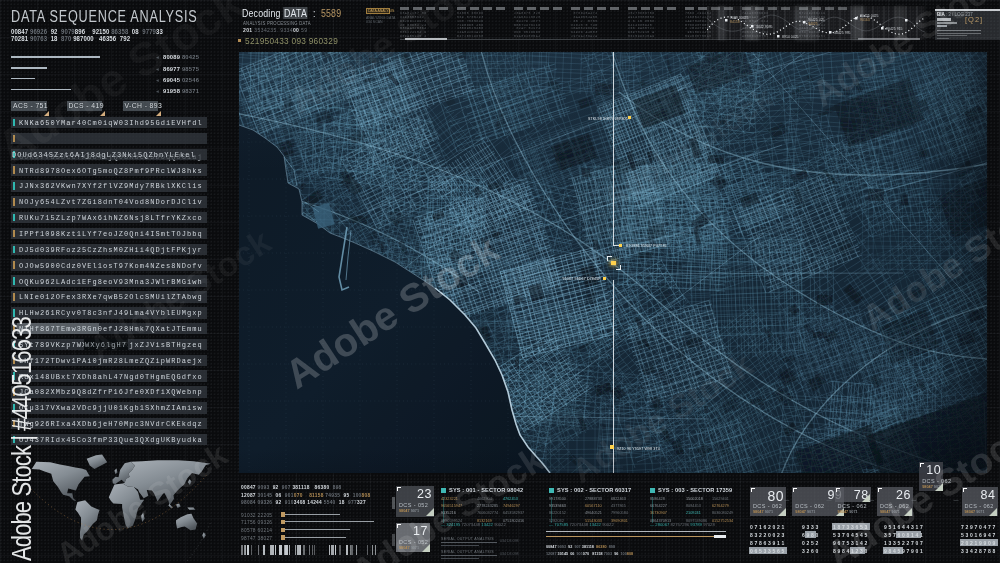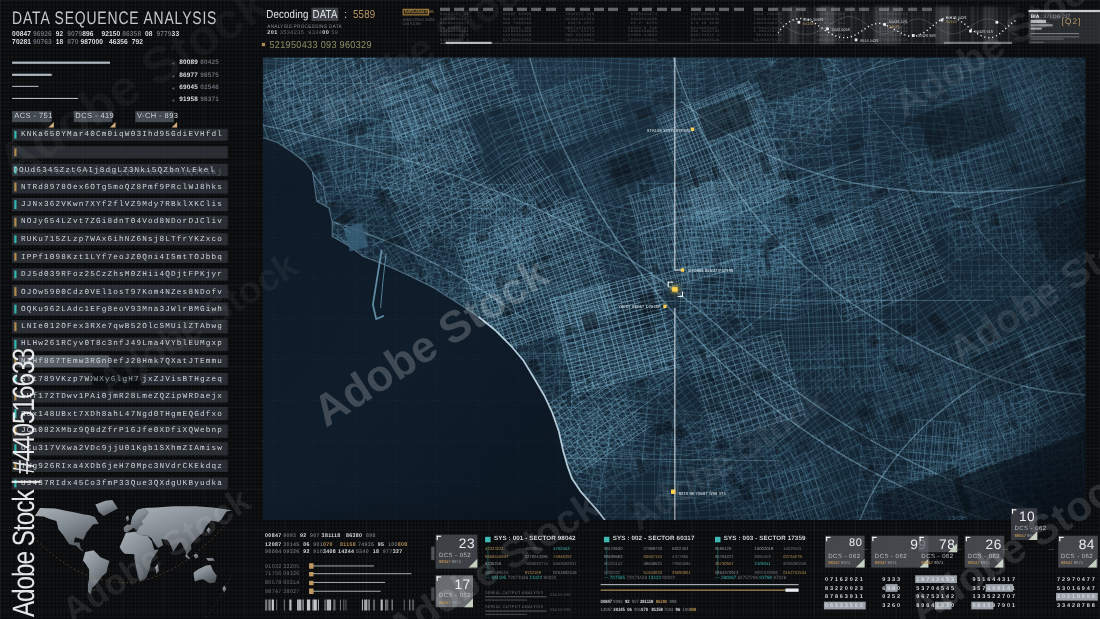--- a/index.html
+++ b/index.html
@@ -760,21 +760,21 @@
 <div class="abs" style="left:441px;top:555px;width:56px;height:0.8px;background:#53585e"></div>
 <div class="abs" style="left:441px;top:557.5px;width:38px;height:0.8px;background:#43484e"></div>
 <div class="t" style="left:500px;top:552px;font-size:3.6px;color:#53585e">034 D3 098</div>
 <div class="abs" style="left:546px;top:530.5px;width:180px;height:1px;background:#b2b8be"></div>
 <div class="abs" style="left:546px;top:535.5px;width:168px;height:1.4px;background:#b9945e"></div>
 <div class="abs" style="left:714px;top:534.5px;width:12px;height:3px;background:#e8ecf0"></div>
 <div class="t" style="left:546px;top:543.5px;font-size:4.3px;font-weight:bold;letter-spacing:0px;transform:scale(0.88,1);transform-origin:0 0"><span class="b">00847</span> <span class="d">9093</span>  <span class="b">92</span>  <span class="d">907</span> <span class="b">381118</span>  <span class="a">86380</span>  <span class="d">898</span></div>
 <div class="t" style="left:546px;top:551px;font-size:4.3px;font-weight:bold;letter-spacing:0px;transform:scale(0.88,1);transform-origin:0 0"><span class="d">12087</span> <span class="b">30145</span>  <span class="b">06</span>  <span class="d">901</span><span class="b">070</span>   <span class="b">81158</span> <span class="d">7003</span>  <span class="b">96</span>  <span class="d">100</span><span class="a">808</span></div>
 <div class="abs" style="left:750.0px;top:487px;width:36px;height:29px;background:rgba(88,91,98,0.75)">
     <div class="abs" style="left:1px;top:1px;width:4px;height:4px;border-left:1.2px solid #fff;border-top:1.2px solid #fff"></div>
-    <div class="t" style="right:2px;top:1px;font-size:10px;color:#e8ecf0;letter-spacing:0.5px">80</div>
+    <div class="t" style="right:2px;top:1px;font-size:14px;color:#e8ecf0;letter-spacing:0.5px">80</div>
     <div class="t" style="left:3px;top:16px;font-size:5.5px;color:#b6bcc2;letter-spacing:0.4px">DCS - 062</div>
     <div class="t" style="left:3px;top:23px;font-size:3.8px;font-weight:bold"><span class="a">98047</span> <span style="color:#878d93">9071</span></div>
     <div class="abs" style="right:0.5px;bottom:0.5px;width:0;height:0;border-left:8px solid transparent;border-bottom:8px solid #c5cfc2"></div>
   </div>
 <div class="abs" style="left:792.3px;top:487px;width:52px;height:29px;background:rgba(88,91,98,0.75)">
     <div class="abs" style="left:1px;top:1px;width:4px;height:4px;border-left:1.2px solid #fff;border-top:1.2px solid #fff"></div>
     <div class="t" style="right:2px;top:1px;font-size:12.5px;color:#e8ecf0;letter-spacing:0.5px">99</div>
     <div class="t" style="left:3px;top:16px;font-size:5.5px;color:#b6bcc2;letter-spacing:0.4px">DCS - 062</div>
     <div class="t" style="left:3px;top:23px;font-size:3.8px;font-weight:bold"><span class="a">98047</span> <span style="color:#878d93">9071</span></div>
     <div class="abs" style="right:0.5px;bottom:0.5px;width:0;height:0;border-left:8px solid transparent;border-bottom:8px solid #c5cfc2"></div>

